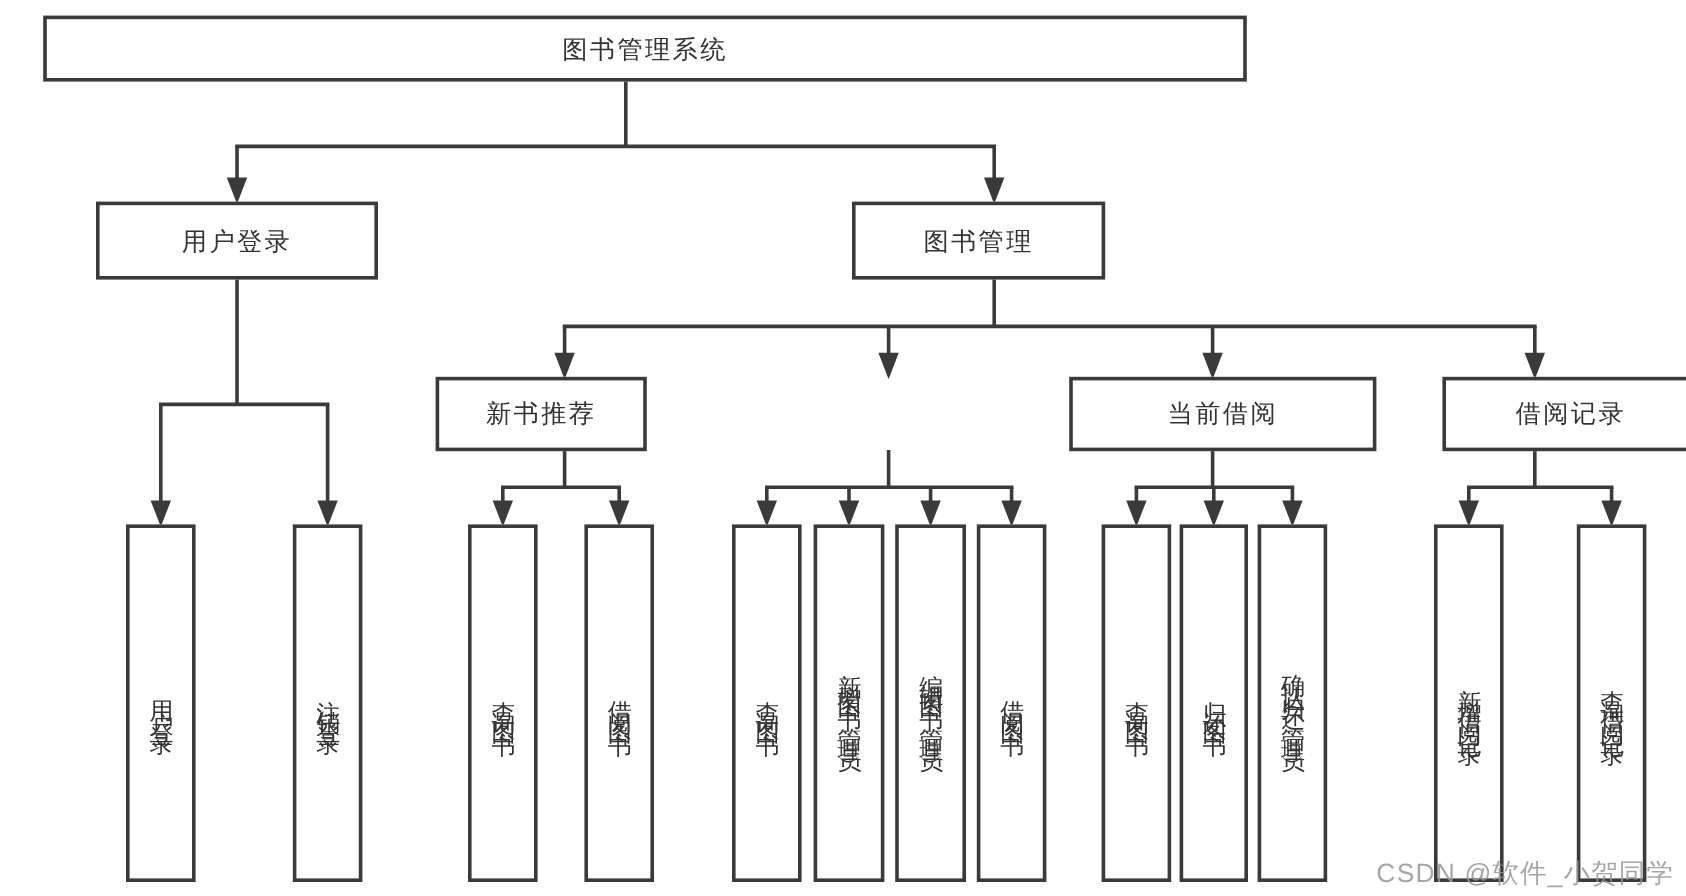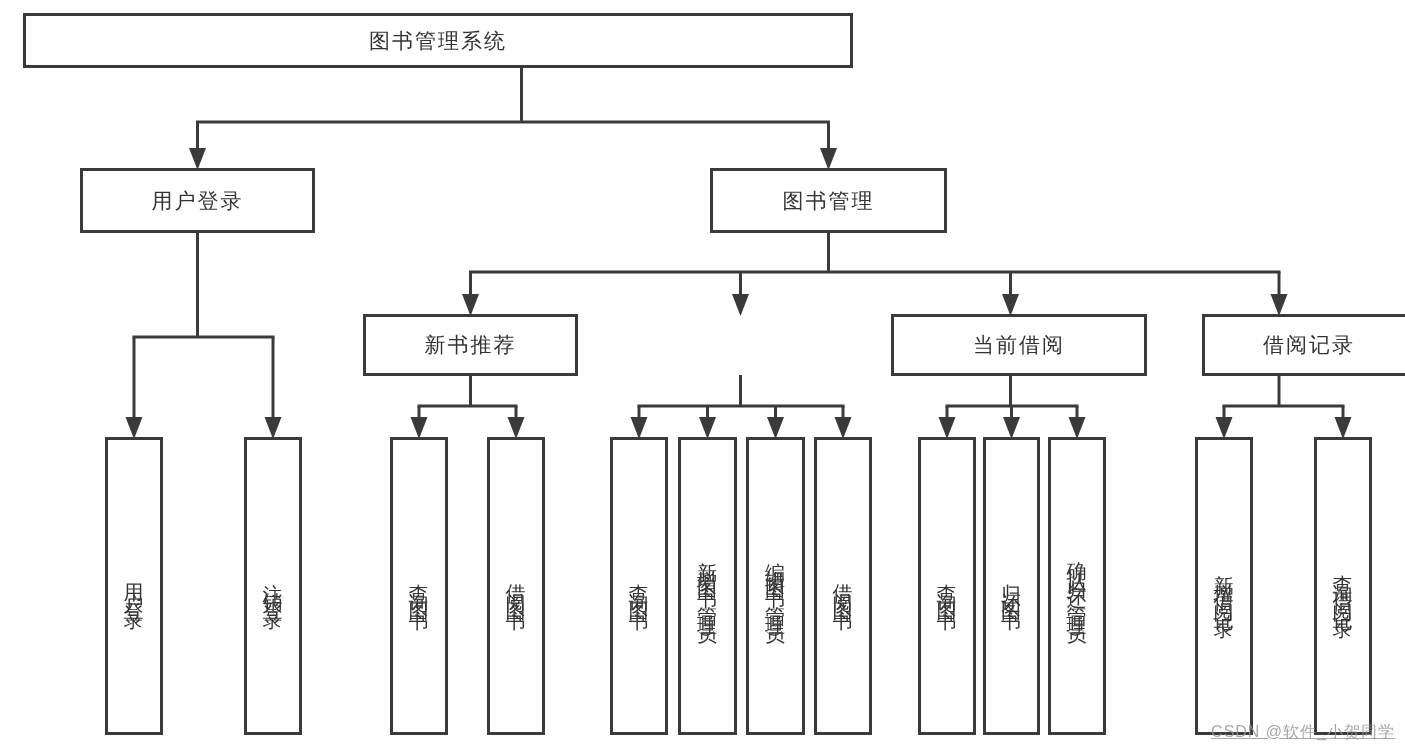--- a/index.html
+++ b/index.html
@@ -39,24 +39,24 @@
     white-space: nowrap;
   }
   .v-node {
     writing-mode: vertical-rl;
     text-orientation: mixed;
     font-size: 20px;
     letter-spacing: 9px;
     line-height: 1;
   }
   
-  #node-root        { left: 23px;   top: 13px;  width: 830px; height: 55px; }
+  #node-root        { left: 36px;   top: 13px;  width: 1003px; height: 55px; }
   #node-user-login  { left: 80px;   top: 168px; width: 235px;  height: 65px; }
-  #node-book-mgmt   { left: 710px;  top: 168px; width: 237px;  height: 65px; }
-  #node-new-rec     { left: 363px;  top: 314px; width: 215px;  height: 62px; }
+  #node-book-mgmt   { left: 710px;  top: 168px; width: 211px;  height: 65px; }
+  #node-new-rec     { left: 363px;  top: 314px; width: 176px;  height: 62px; }
   #node-book-borrow { left: 633px;  top: 314px; width: 215px;  height: 62px; }
   #node-cur-borrow  { left: 891px;  top: 314px; width: 256px;  height: 62px; }
   #node-records     { left: 1172px; top: 314px; width: 214px;  height: 62px; margin-left: 30px; }
   .leaf             { top: 437px; height: 298px; width: 58px; }
   #leaf-ul-login    { left: 105px; }
   #leaf-ul-logout   { left: 244px; }
   #leaf-nr-query    { left: 390px; }
   #leaf-nr-borrow   { left: 487px; }
   #leaf-bb-query    { left: 610px; }
   #leaf-bb-add      { left: 678px; width: 59px; }
@@ -64,25 +64,24 @@
   #leaf-bb-borrow   { left: 814px; }
   #leaf-cb-query    { left: 918px; }
   #leaf-cb-return   { left: 983px; width: 57px; }
   #leaf-cb-confirm  { left: 1048px; }
   #leaf-rec-add     { left: 1195px; }
   #leaf-rec-query   { left: 1314px; }
   #watermark {
     position: absolute;
     right: 10px;
     bottom: 4px;
-    font-size: 16px;
+    font-size: 22px;
     color: rgba(150,150,150,0.85);
     letter-spacing: 1px;
     white-space: nowrap;
-    text-decoration: underline;
   }
 </style>
 </head>
 <body>
 
 <div id="stage">
 
   <svg id="connectors" xmlns="http://www.w3.org/2000/svg" width="1405" height="747">
       <line x1="521.5" y1="67" x2="521.5" y2="122" stroke="#3a3a3a" stroke-width="3"></line>
       <line x1="196" y1="122" x2="830" y2="122" stroke="#3a3a3a" stroke-width="3"></line>

